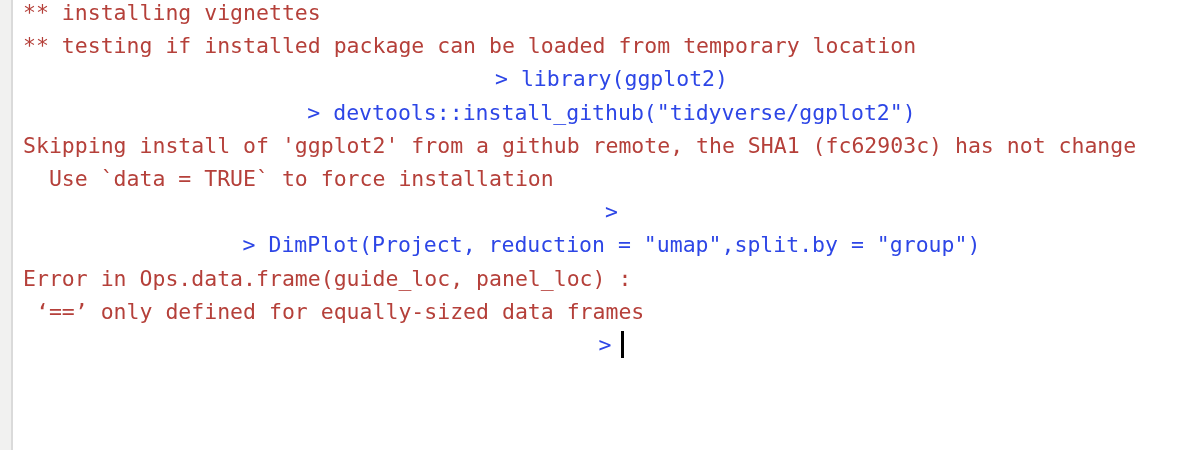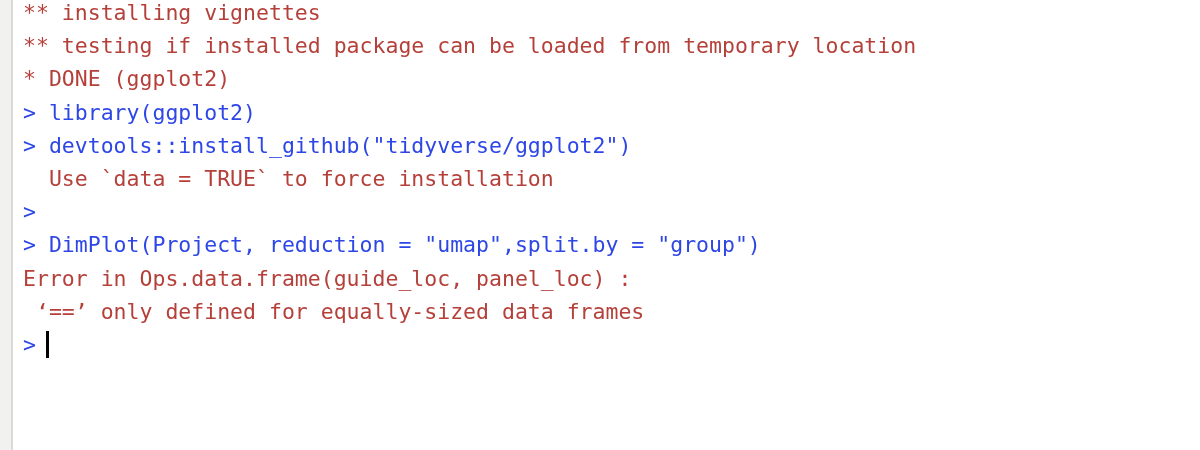--- a/index.html
+++ b/index.html
@@ -33,41 +33,41 @@
 
   .line {
     white-space: pre;
     font-size: 21.5px;
     line-height: 33.2px;
     height: 33.2px;
     letter-spacing: 0;
   }
 
   .line.error { color: var(--error, #b5403a); }
-  .line.input { color: var(--input, #2d46e6); }
+  .line.input { color: var(--input, #2d46e6); text-align: center; }
 
   .caret {
     display: inline-block;
     width: 3px;
     height: 27px;
     margin-left: 10px;
     background: var(--caret, #000000);
     vertical-align: -6px;
   }
 </style>
 </head>
 <body>
 
 <div class="pane-edge"></div>
 
 <div class="console" id="console">
     <div class="line error"><span>** installing vignettes</span></div>
     <div class="line error"><span>** testing if installed package can be loaded from temporary location</span></div>
-    <div class="line error"><span>* DONE (ggplot2)</span></div>
     <div class="line input"><span>&gt; library(ggplot2)</span></div>
     <div class="line input"><span>&gt; devtools::install_github("tidyverse/ggplot2")</span></div>
+    <div class="line error"><span>Skipping install of 'ggplot2' from a github remote, the SHA1 (fc62903c) has not change</span></div>
     <div class="line error"><span>  Use `data = TRUE` to force installation</span></div>
     <div class="line input"><span>&gt;</span></div>
     <div class="line input"><span>&gt; DimPlot(Project, reduction = "umap",split.by = "group")</span></div>
     <div class="line error"><span>Error in Ops.data.frame(guide_loc, panel_loc) :</span></div>
     <div class="line error"><span> ‘==’ only defined for equally-sized data frames</span></div>
     <div class="line input"><span>&gt;</span><span class="caret"></span></div>
   </div>
 
 </body></html>

